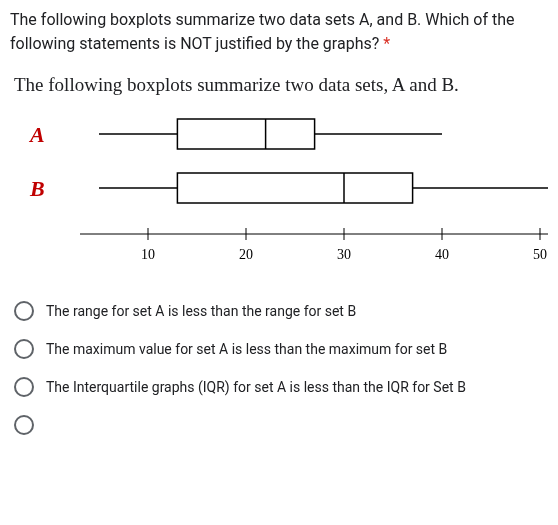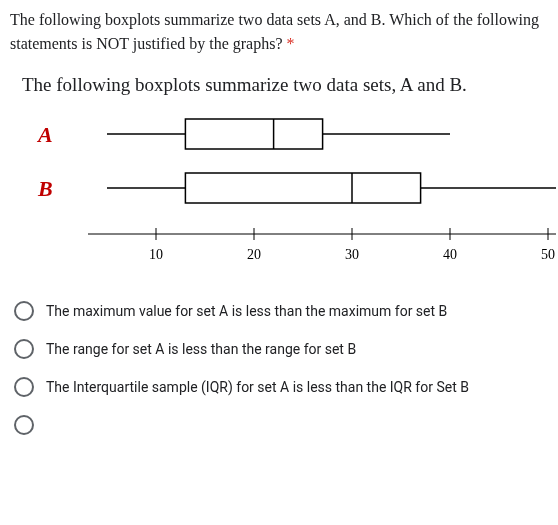--- a/index.html
+++ b/index.html
@@ -10,25 +10,24 @@
     background: #fff;
     width: 558px;
     color: #202124;
   }
   .container { width: 558px; }
   .question {
     padding: 8px 10px 4px 10px;
     font-size: 16px;
     line-height: 24px;
     color: #202124;
-    font-family: Liberation Serif, serif;
   }
   .required { color: #d93025; }
   .figure {
-    padding: 6px 10px 0 18px;
+    padding: 6px 10px 0 10px;
   }
   .fig-title {
     font-family: Georgia, 'Times New Roman', serif;
     font-size: 19px;
     padding: 8px 4px 8px 4px;
   }
   svg.chart { display: block; }
   .options {
     padding: 8px 8px 6px 8px;
   }
@@ -113,28 +112,28 @@
       <text class="axis-label" x="236" y="155">20</text>
       <text class="axis-label" x="334" y="155">30</text>
       <text class="axis-label" x="432" y="155">40</text>
       <text class="axis-label" x="530" y="155">50</text>
     </svg>
   </div>
 
   <div class="options">
     <div class="option">
       <div class="radio"></div>
+      <div class="opt-label">The range for set A is less than the range for set B</div>
+    </div>
+    <div class="option">
+      <div class="radio"></div>
       <div class="opt-label">The maximum value for set A is less than the maximum for set B</div>
     </div>
     <div class="option">
       <div class="radio"></div>
-      <div class="opt-label">The range for set A is less than the range for set B</div>
-    </div>
-    <div class="option">
-      <div class="radio"></div>
-      <div class="opt-label">The Interquartile sample (IQR) for set A is less than the IQR for Set B</div>
+      <div class="opt-label">The Interquartile graphs (IQR) for set A is less than the IQR for Set B</div>
     </div>
     <div class="option">
       <div class="radio"></div>
     </div>
   </div>
 
 </div>
 
 </body></html>

